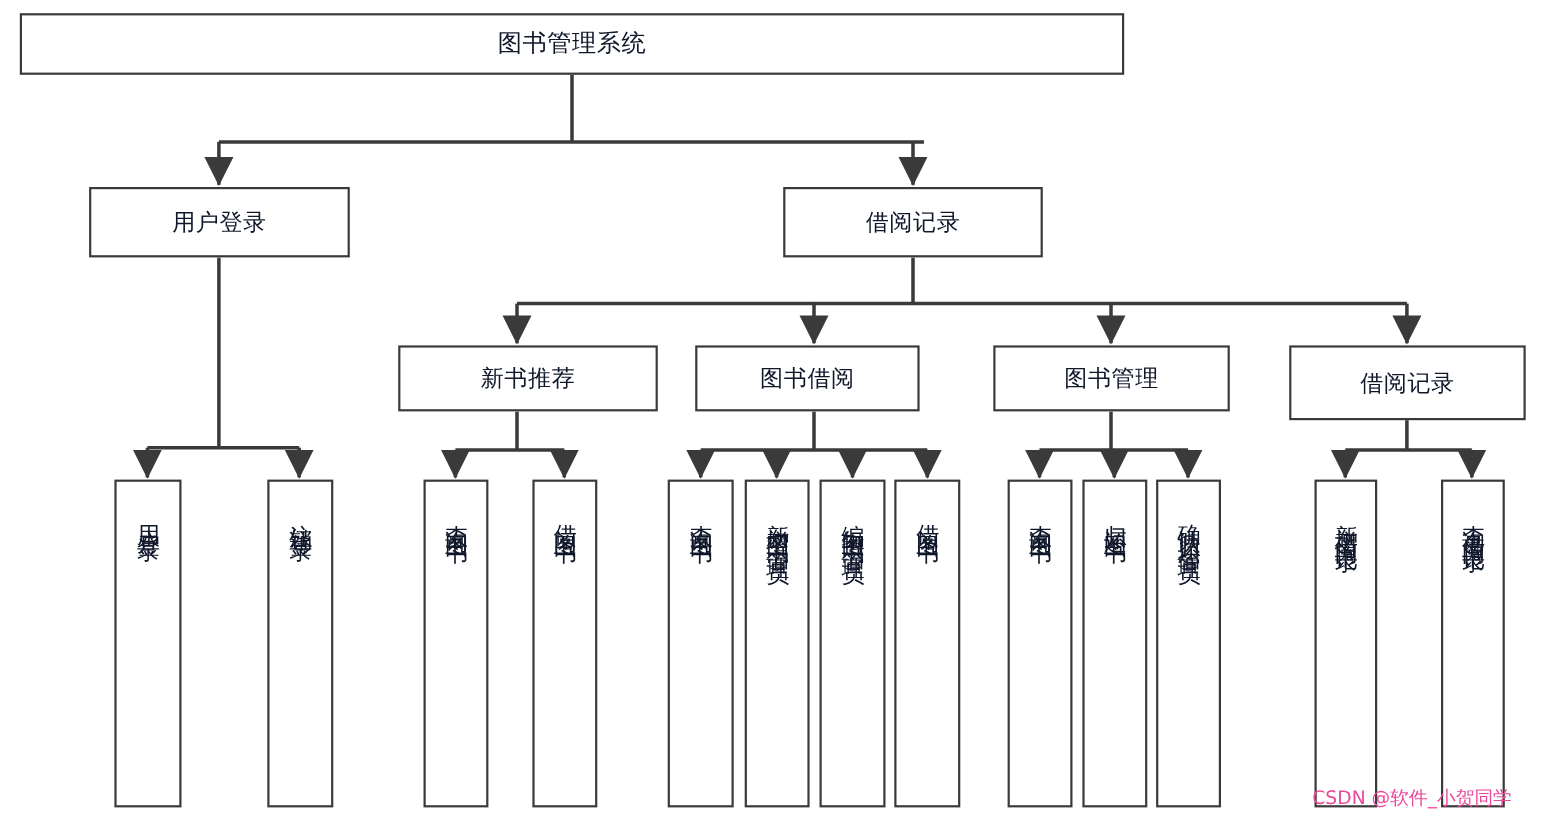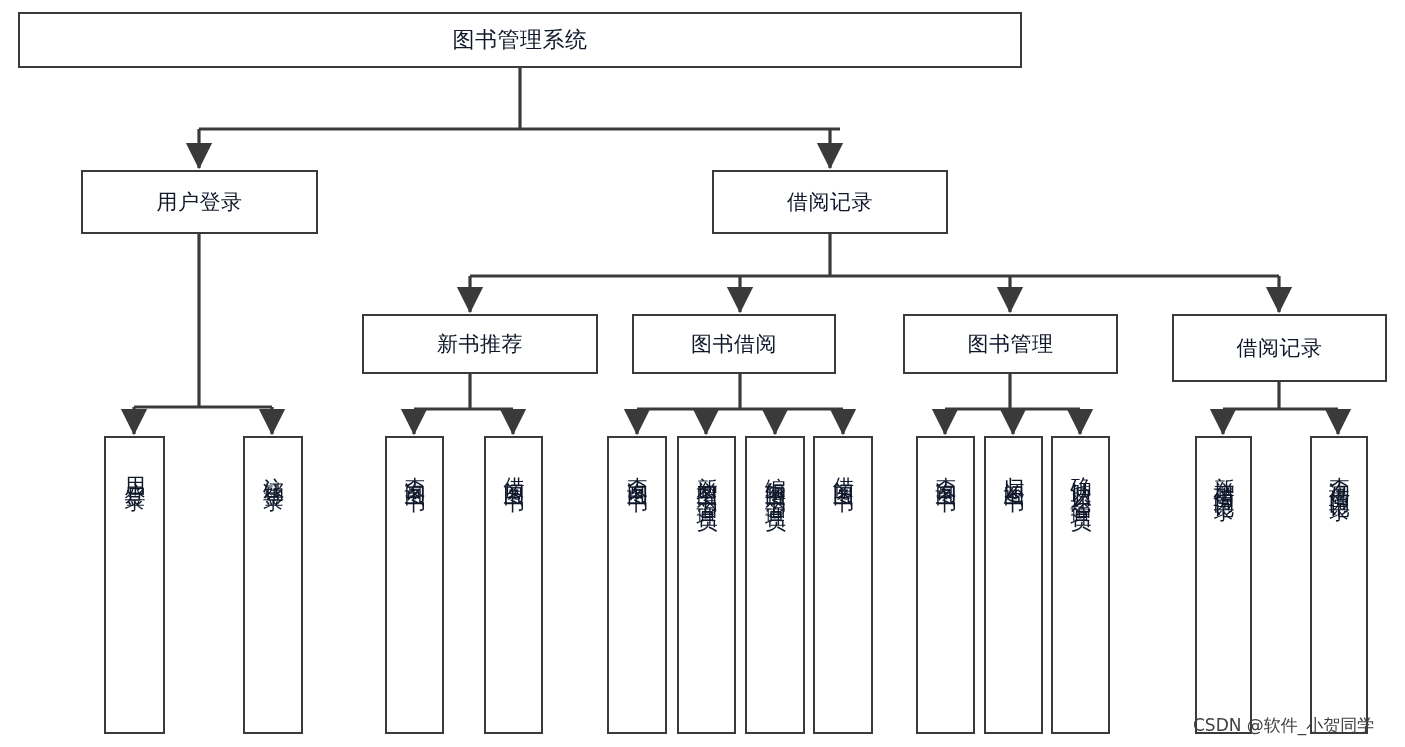--- a/index.html
+++ b/index.html
@@ -63,21 +63,21 @@
     top: 0;
     width: 1405px;
     height: 747px;
     pointer-events: none;
   }
   #watermark {
     position: absolute;
     left: 1193px;
     top: 714px;
     font-size: 17px;
-    color: #404040;
+    color: #ec4899;
     font-family: "DejaVu Sans", "Liberation Sans", sans-serif;
     white-space: nowrap;
   }
 </style>
 </head>
 <body>
 
 <div id="diagram">
 
   <svg id="edges" viewBox="0 0 1405 747" width="1405" height="747" xmlns="http://www.w3.org/2000/svg">

